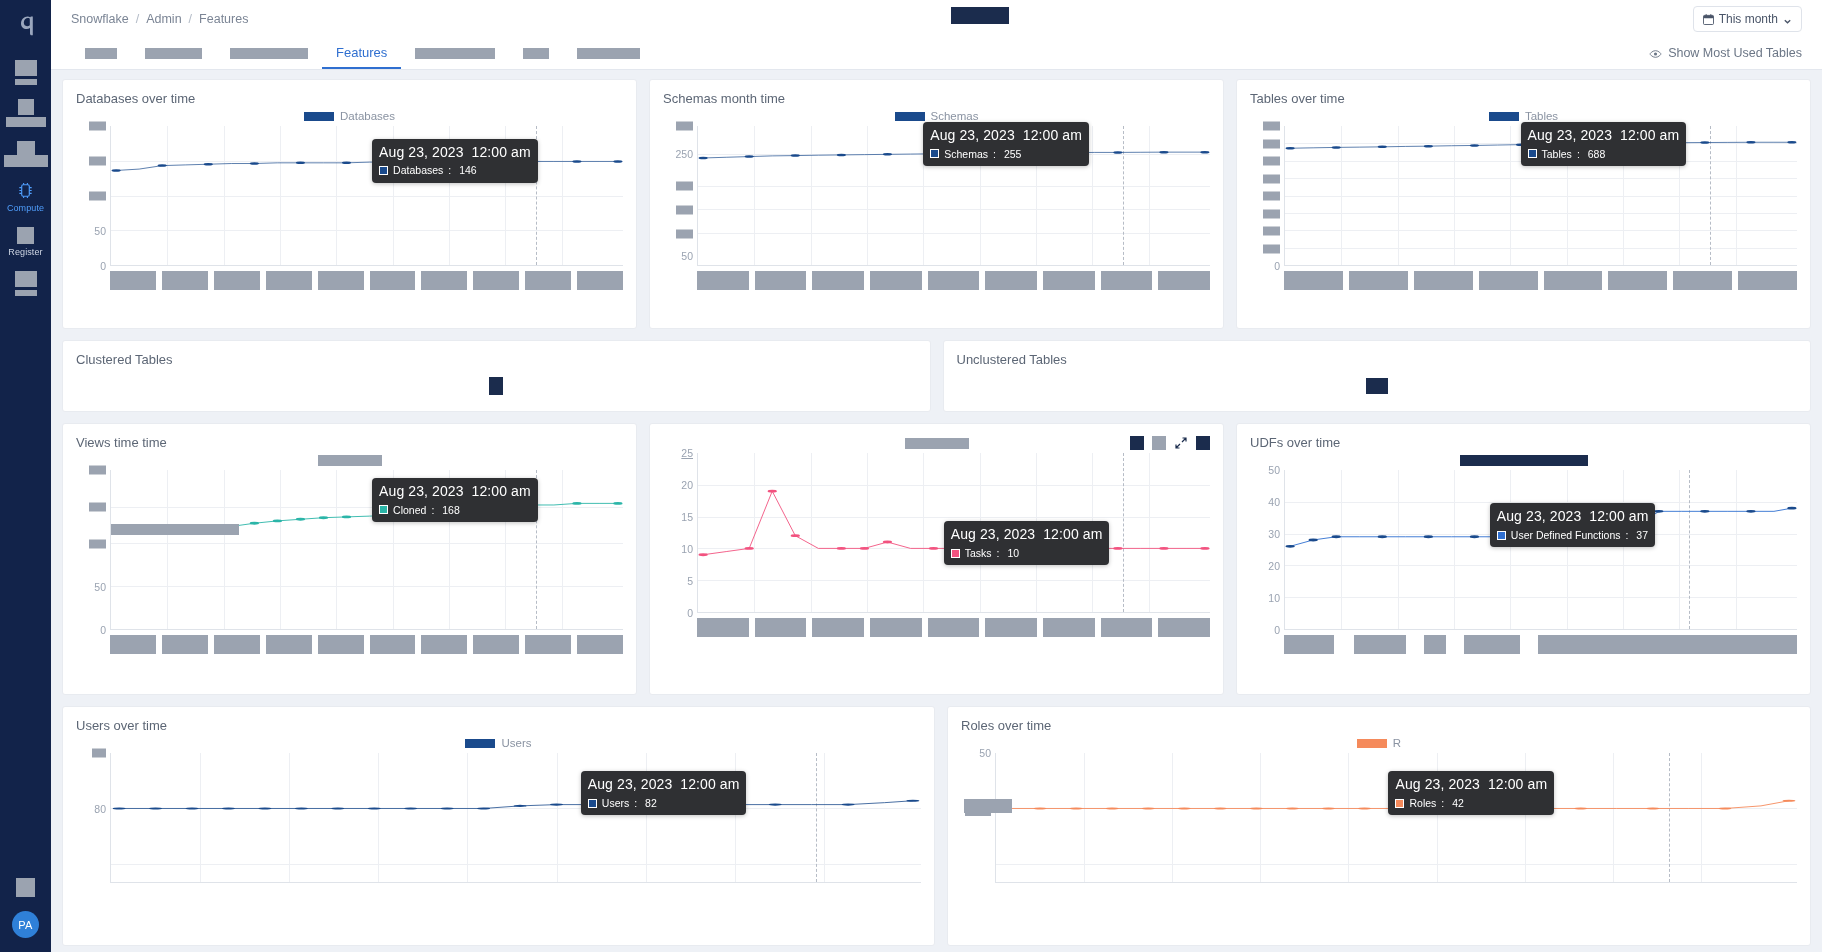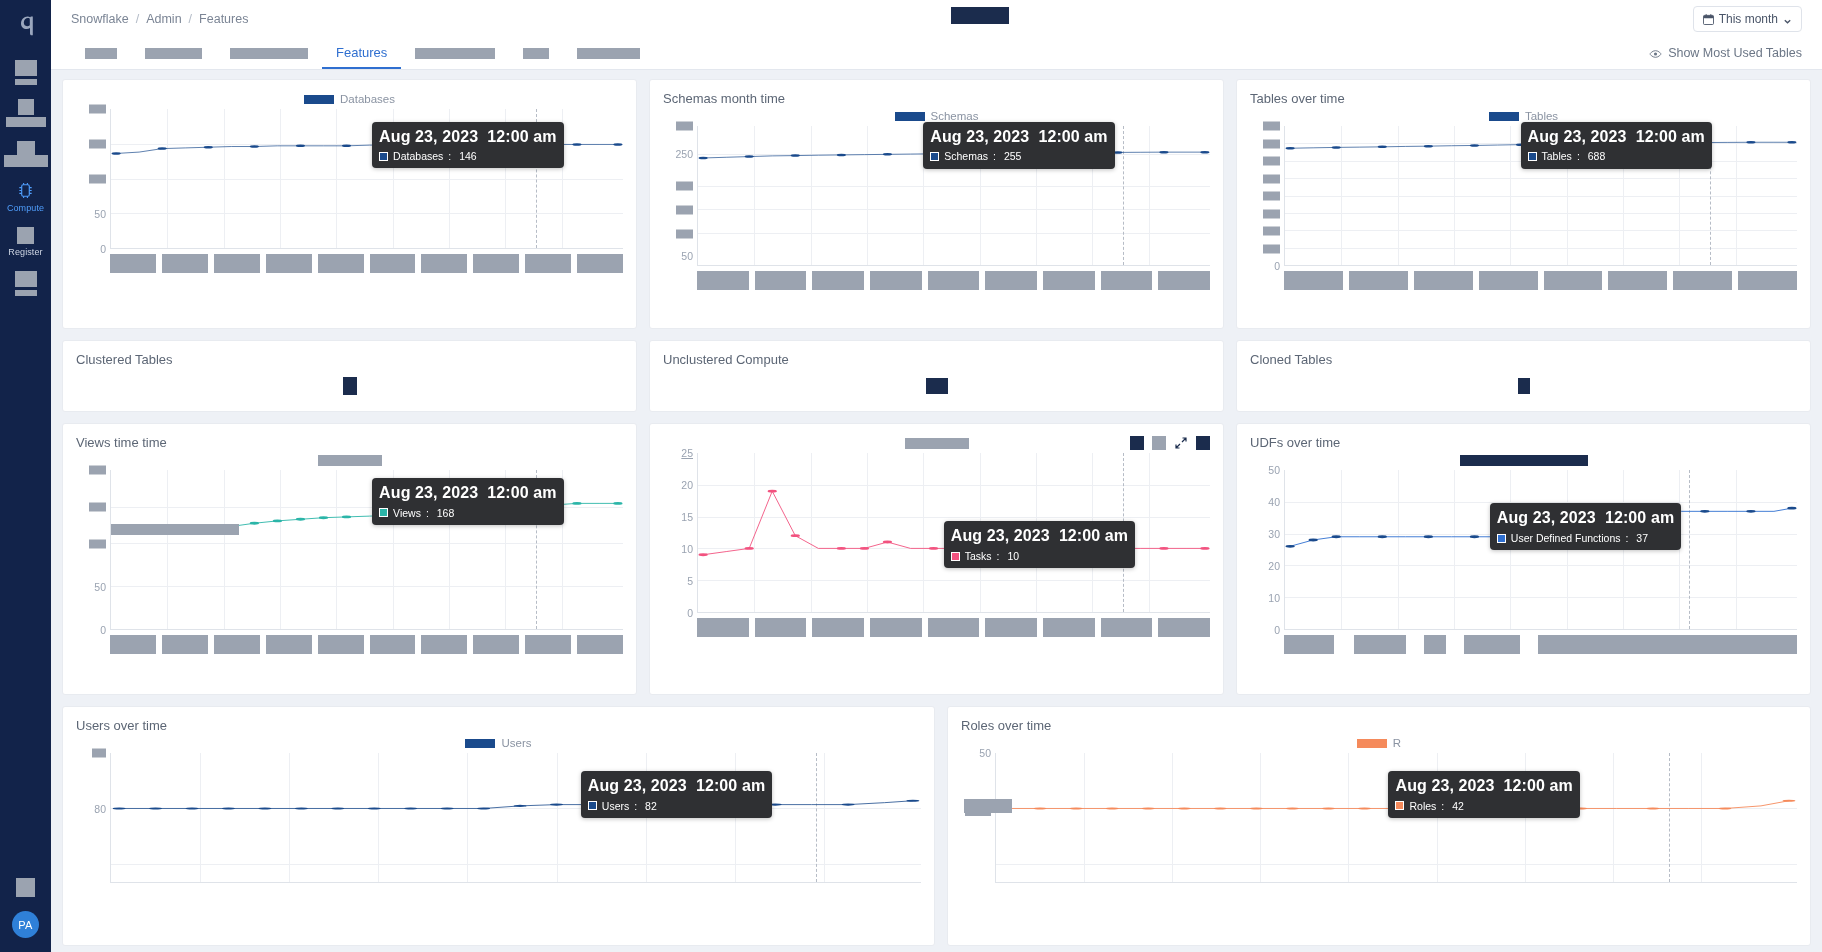--- a/index.html
+++ b/index.html
@@ -102,21 +102,21 @@
   .series { position:absolute; inset:0; overflow:visible; }
   .series svg { position:absolute; inset:0; width:100%; height:100%; overflow:visible; }
 
   .line-redact { position:absolute; background:#9ba3b0; }
 
   .tooltip {
     position:absolute; background:#2f3033; color:#fff; border-radius: 4px;
     padding: 4px 7px 5px 7px; font-size: 10.5px; line-height: 1.35; white-space:nowrap;
     box-shadow: 0 1px 4px rgba(0,0,0,.25); z-index: 5;
   }
-  .tooltip .tt-date { font-weight: bold; font-size: 16px; letter-spacing:.1px; }
+  .tooltip .tt-date { font-weight: normal; font-size: 14px; letter-spacing:.1px; }
   .tooltip .tt-val { display:flex; align-items:center; gap:5px; margin-top: 2px; }
   .tooltip .tt-sw { width: 9px; height: 9px; display:block; border:1px solid #fff; }
 
   .xaxis { display:flex; gap: 6px; padding-left: 34px; margin-top: 5px; }
   .xaxis .xr { flex:1; height: 19px; background:#9ba3b0; display:block; }
 
   .stat-card { display:flex; flex-direction:column; }
   .stat-val { flex:1; display:flex; align-items:center; justify-content:center; }
   .stat-val .sr { background:#1b2c4d; display:block; }
 </style>
@@ -234,20 +234,21 @@
             </svg>
         </span>
         <span>Show Most Used Tables</span>
       </div>
     </div>
 
     <div class="content">
 
       <div class="row">
         <div class="card" style="flex:1;height:250px;">
+          <div class="card-title">Databases over time</div>
           <div class="chart-wrap">
             <div class="legend">
               <span class="swatch" style="background:#1a4a8c"></span>
               <span class="lname">Databases</span>
             </div>
             <div class="plot" style="height:140px;">
               <div class="yaxis">
                 <div class="ytick" style="top:0%;">
                     <span class="yr" style="width:17px;"></span>
                   </div>
@@ -488,29 +489,23 @@
       </div>
 
       <div class="row">
         <div class="card stat-card" style="flex:1;height:72px;">
           <div class="card-title">Clustered Tables</div>
           <div class="stat-val">
               <span class="sr" style="width:14px;height:18px;"></span>
             </div>
         </div>
         <div class="card stat-card" style="flex:1;height:72px;">
-          <div class="card-title">Unclustered Compute</div>
+          <div class="card-title">Unclustered Tables</div>
           <div class="stat-val">
               <span class="sr" style="width:22px;height:16px;"></span>
-            </div>
-        </div>
-        <div class="card stat-card" style="flex:1;height:72px;">
-          <div class="card-title">Cloned Tables</div>
-          <div class="stat-val">
-              <span class="sr" style="width:12px;height:16px;"></span>
             </div>
         </div>
       </div>
 
       <div class="row">
         <div class="card" style="flex:1;height:272px;">
           <div class="card-title">Views time time</div>
           <div class="chart-wrap">
             <div class="legend">
               <span class="lredact" style="width:64px;"></span>
@@ -560,21 +555,21 @@
                         <circle cx="73" cy="23" r="0.9"></circle>
                         <circle cx="82" cy="22" r="0.9"></circle>
                         <circle cx="91" cy="21" r="0.9"></circle>
                         <circle cx="99" cy="21" r="0.9"></circle>
                       </g>
                   </svg>
                 </div>
                 <div class="line-redact" style="left:0%;top:34%;width:25%;height:11px;"></div>
                 <div class="tooltip" style="left:51%;top:5%;">
                   <div class="tt-date"><span>Aug 23, 2023</span>&nbsp; <span>12:00 am</span></div>
-                  <div class="tt-val"><span class="tt-sw" style="background:#2bb5a8"></span><span>Views</span>:&nbsp;<span>168</span></div>
+                  <div class="tt-val"><span class="tt-sw" style="background:#2bb5a8"></span><span>Cloned</span>:&nbsp;<span>168</span></div>
                 </div>
               </div>
             </div>
             <div class="xaxis">
               <span class="xr"></span>
                 <span class="xr"></span>
                 <span class="xr"></span>
                 <span class="xr"></span>
                 <span class="xr"></span>
                 <span class="xr"></span>

